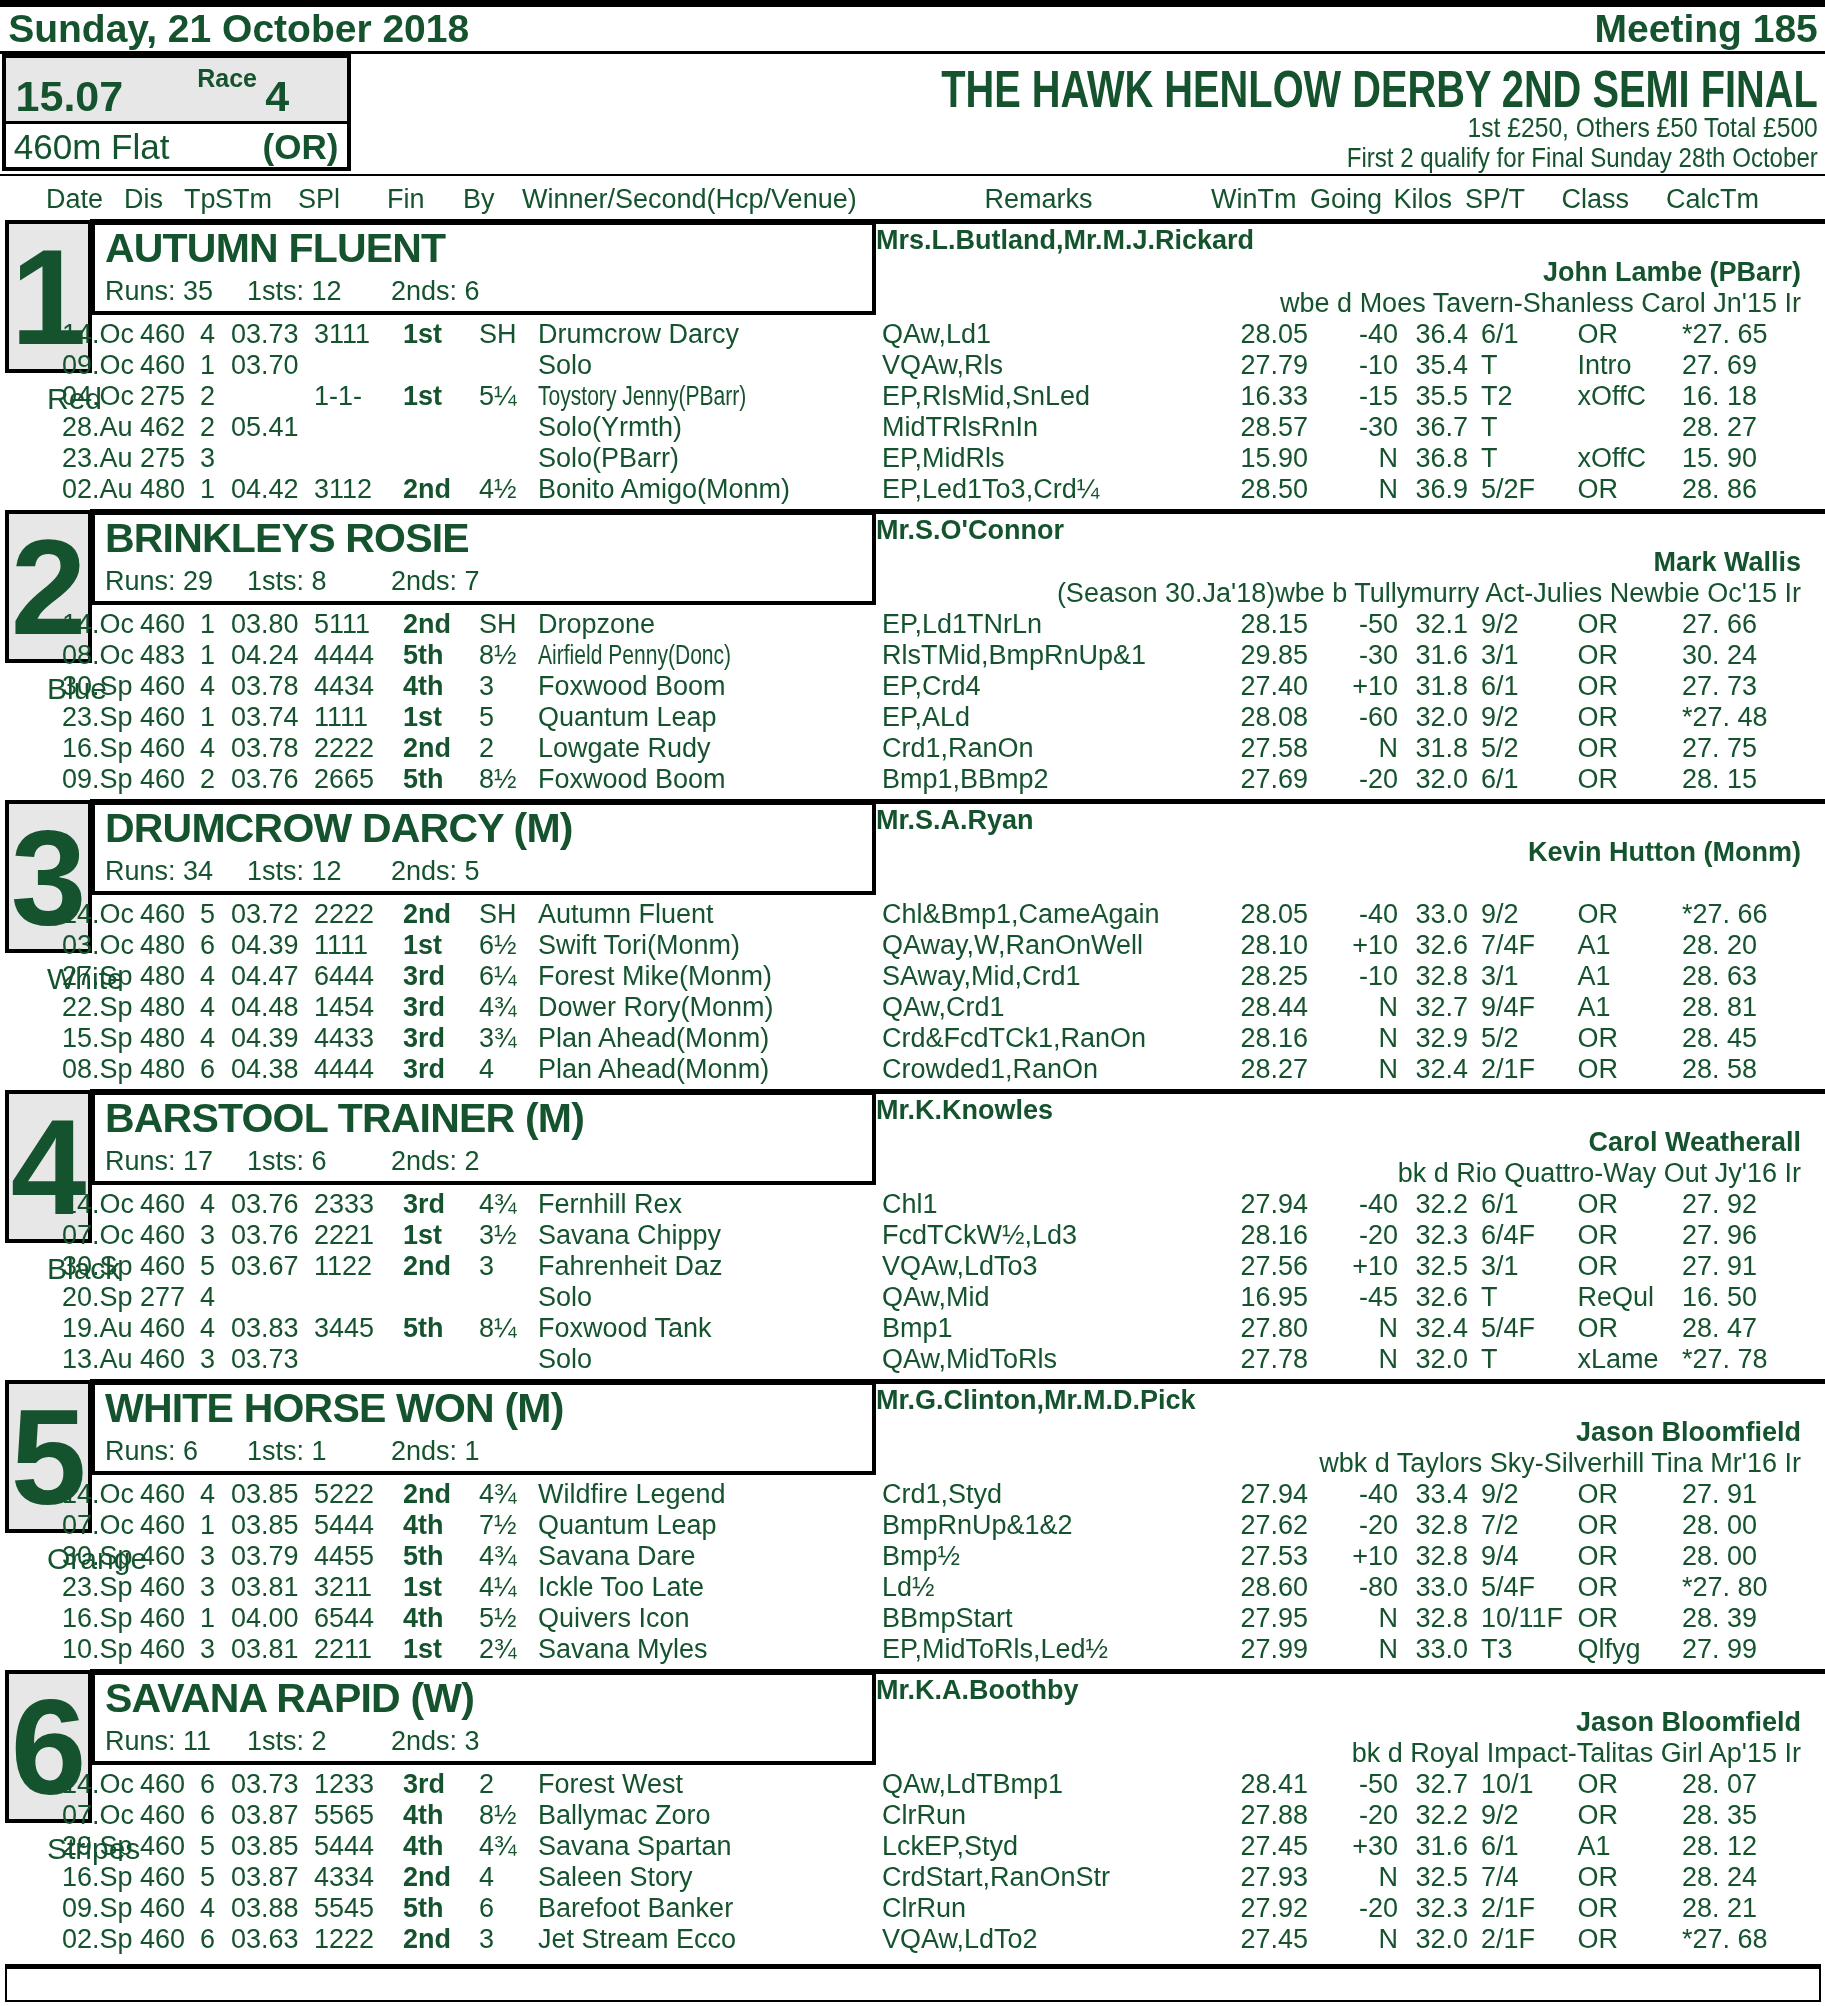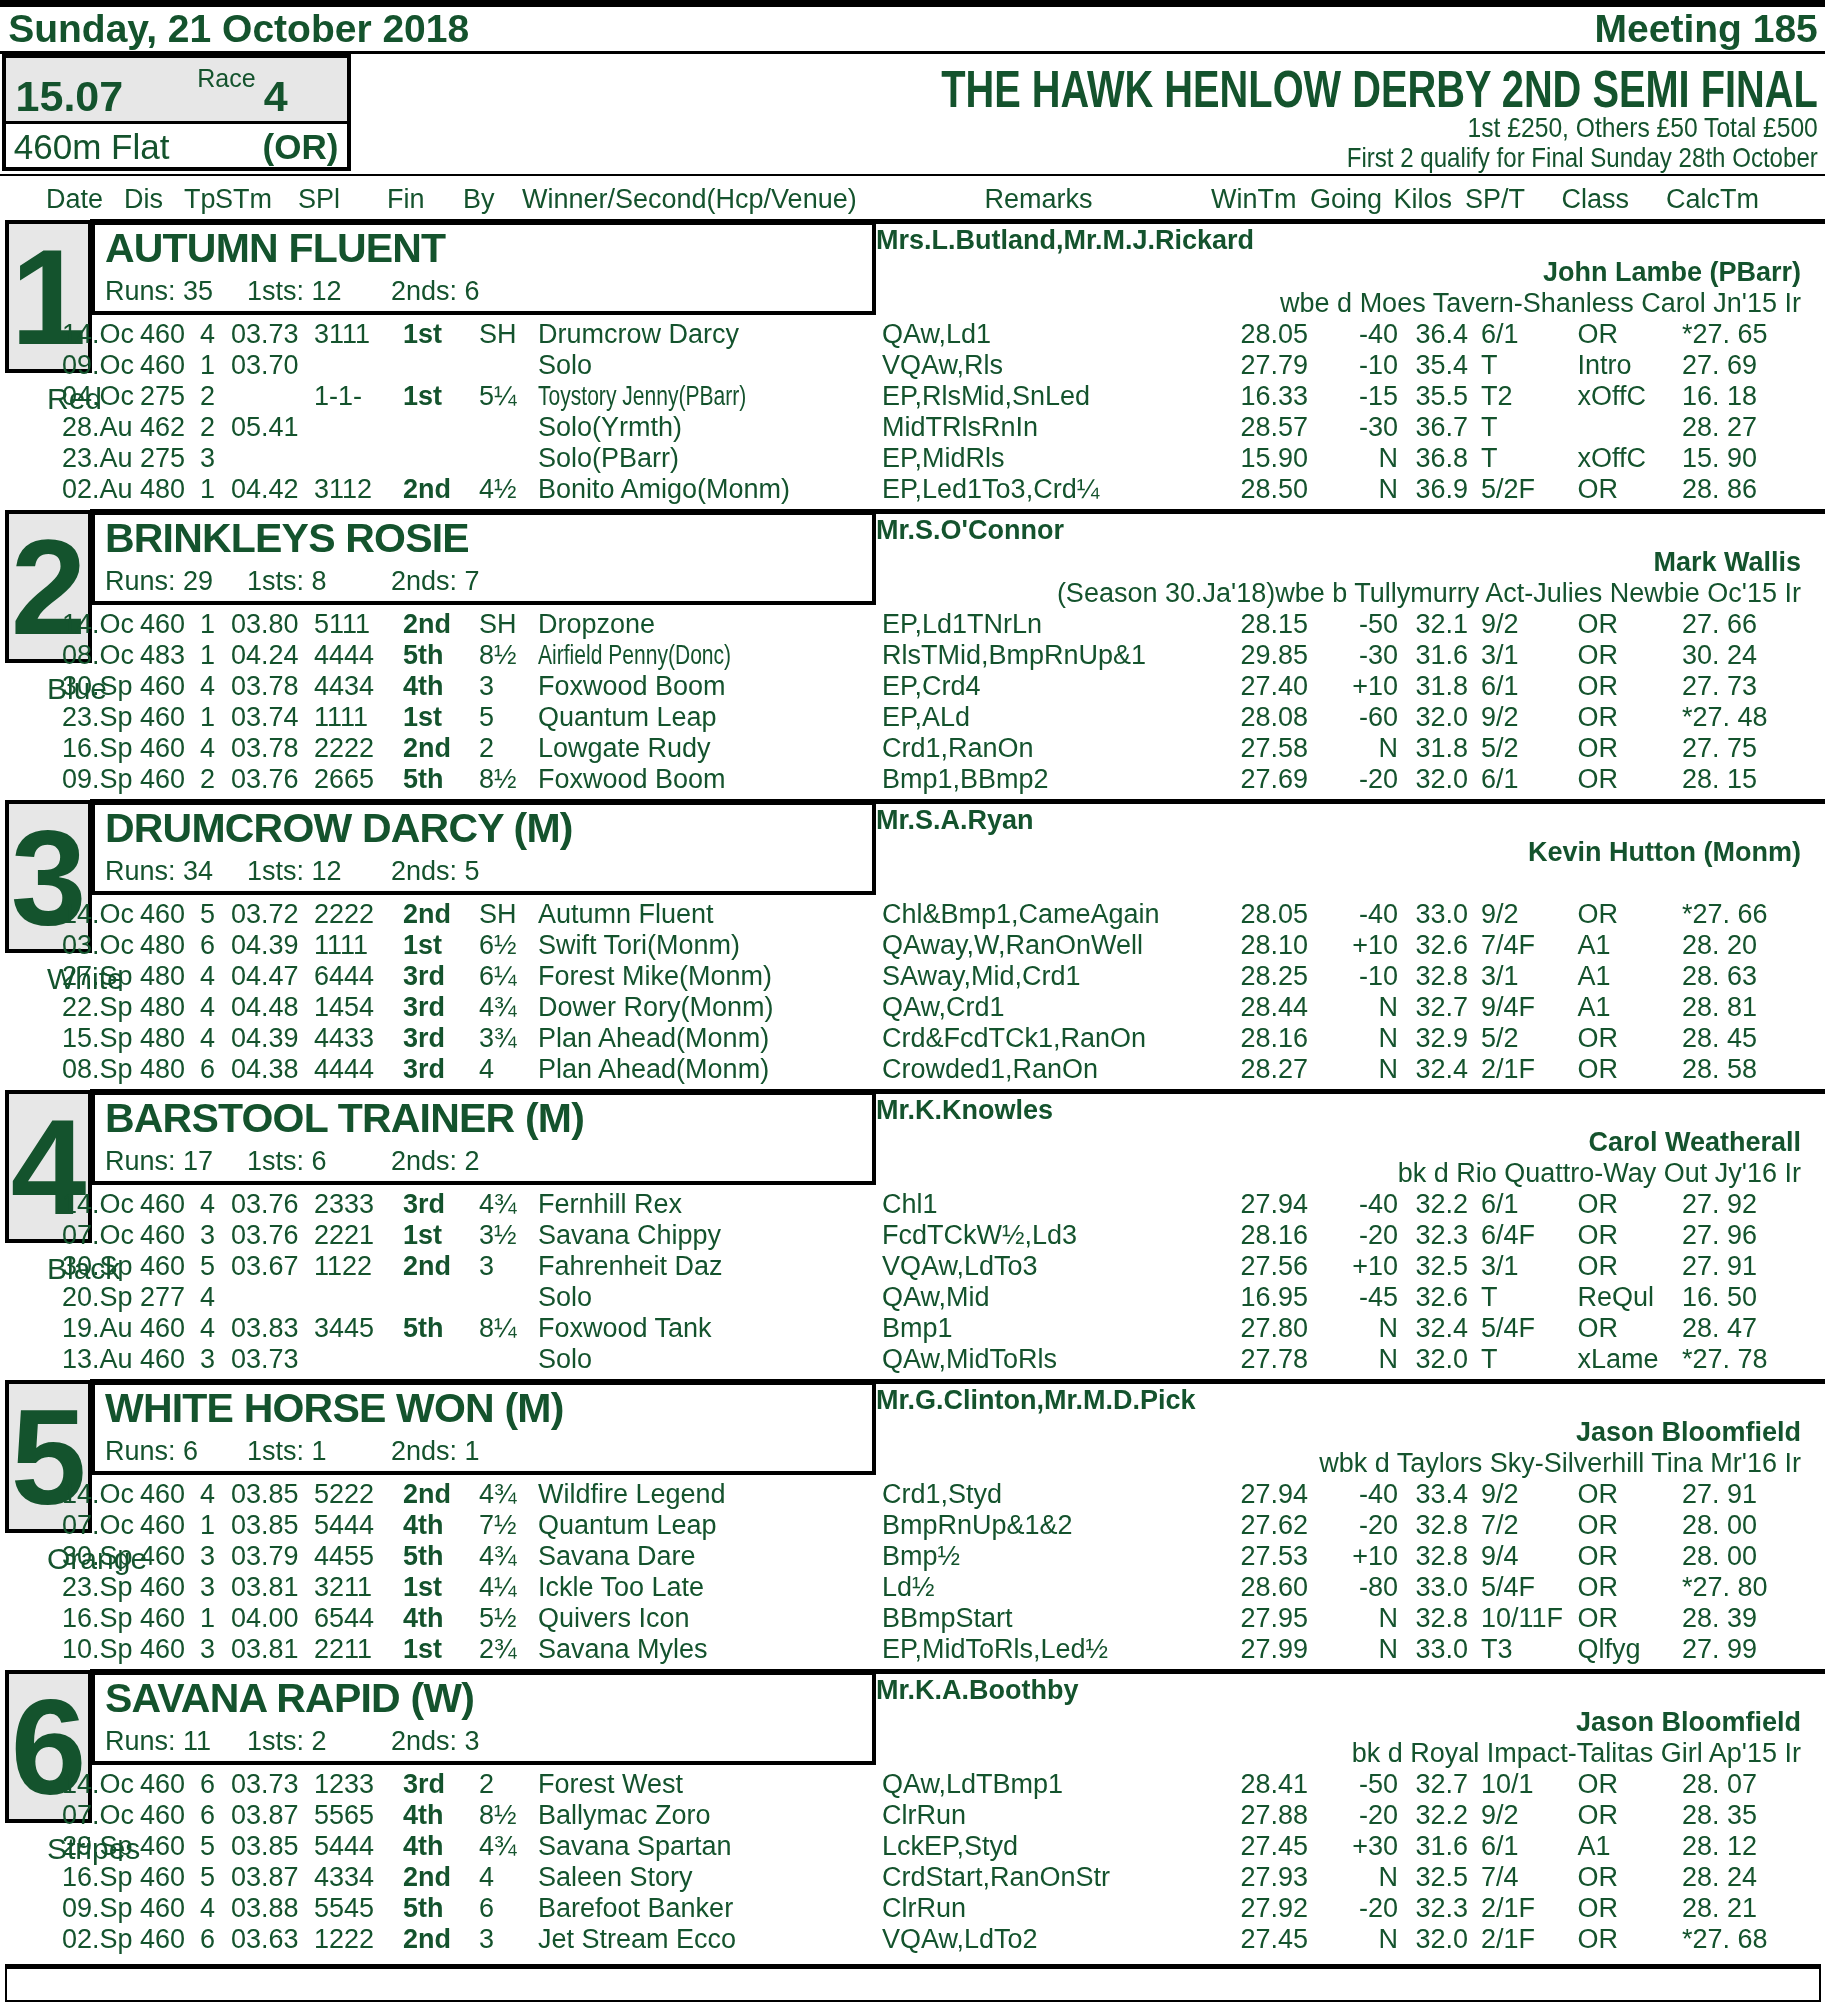--- a/index.html
+++ b/index.html
@@ -6,21 +6,21 @@
   .page{position:relative;width:1826px;height:2007px;background:#fff;overflow:hidden;
         font-family:"Liberation Sans","DejaVu Sans",sans-serif;color:#14532d;}
   .topbar{height:6.6px;background:#000;}
   .hdr{height:44px;display:flex;justify-content:space-between;align-items:center;padding:0 8.2px;}
   .hdr-date,.hdr-meeting{font-size:39px;font-weight:bold;}
   .hdr-rule{height:3.3px;background:#000;}
   .race-head{height:120px;position:relative;}
   .race-box{position:absolute;left:1.6px;top:0;width:341px;border:4.1px solid #000;}
   .race-box-top{height:63px;background:#e7e7e7;border-bottom:3.3px solid #000;display:flex;align-items:flex-end;padding:0 10px;}
   .race-time{font-size:43px;font-weight:bold;}
-  .race-word{font-size:25px;font-weight:normal;margin-left:74px;align-self:flex-start;margin-top:6.6px;}
+  .race-word{font-size:25px;font-weight:bold;margin-left:74px;align-self:flex-start;margin-top:6.6px;}
   .race-num{font-size:43px;font-weight:bold;margin-left:8.2px;}
   .race-box-bottom{height:43px;display:flex;align-items:flex-end;padding:0 8.2px;font-size:35px;}
   .race-grade{margin-left:auto;font-weight:bold;}
   .race-title-wrap{position:absolute;left:354px;right:8.2px;top:0;text-align:right;}
   .race-title{font-size:51px;font-weight:bold;white-space:nowrap;line-height:46px;margin-top:13px;
               transform:scaleX(0.78);transform-origin:100% 50%;}
   .race-prize{font-size:28px;line-height:30px;white-space:nowrap;transform:scaleX(0.88);transform-origin:100% 50%;}
   .race-qualify{font-size:28px;line-height:30px;white-space:nowrap;transform:scaleX(0.86);transform-origin:100% 50%;}
   .mid-rule{height:2.5px;background:#000;}
   .grid-row{display:grid;grid-template-columns:78px 60px 31px 83px 89px 76px 59px 344px 345px 81px 90px 70px 107px 107px 74px;

